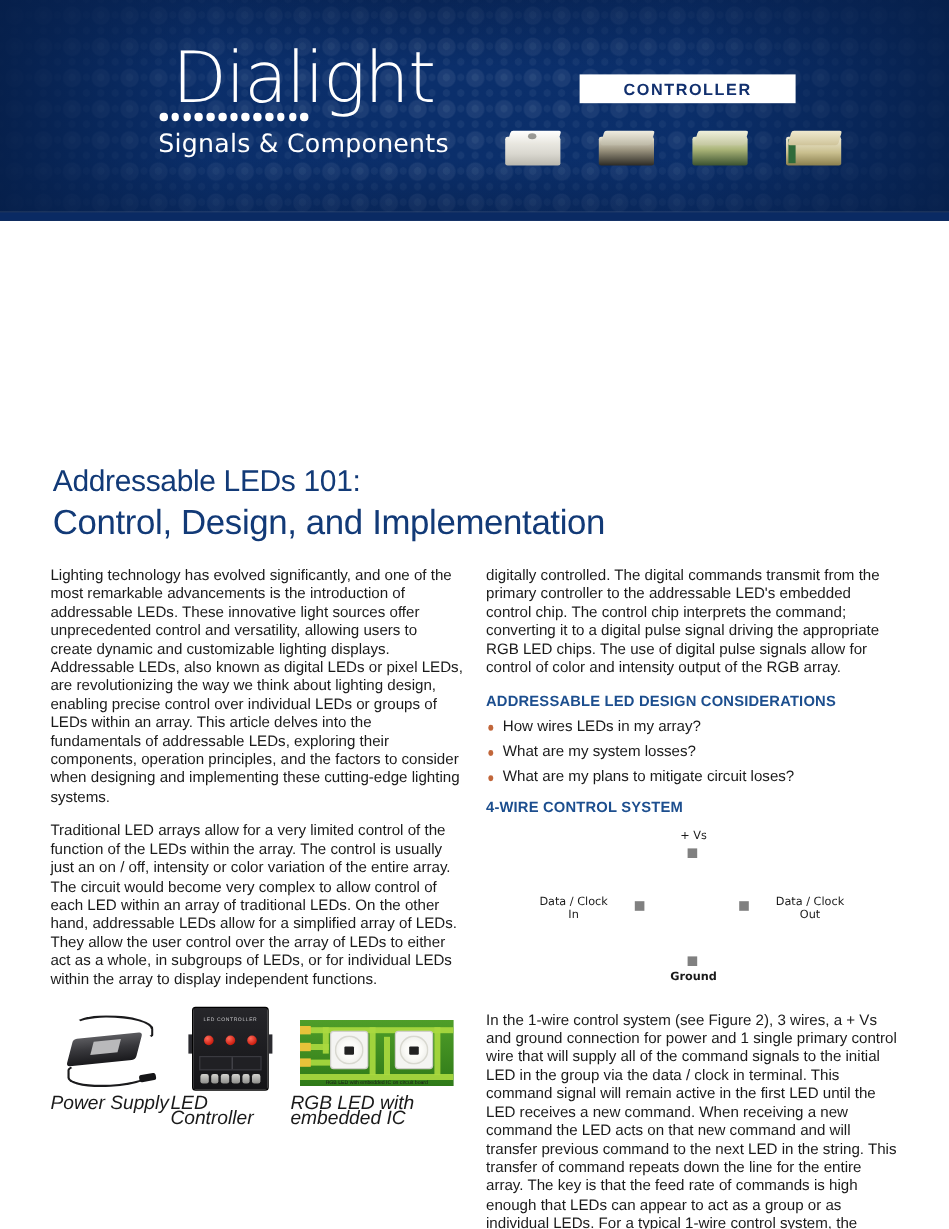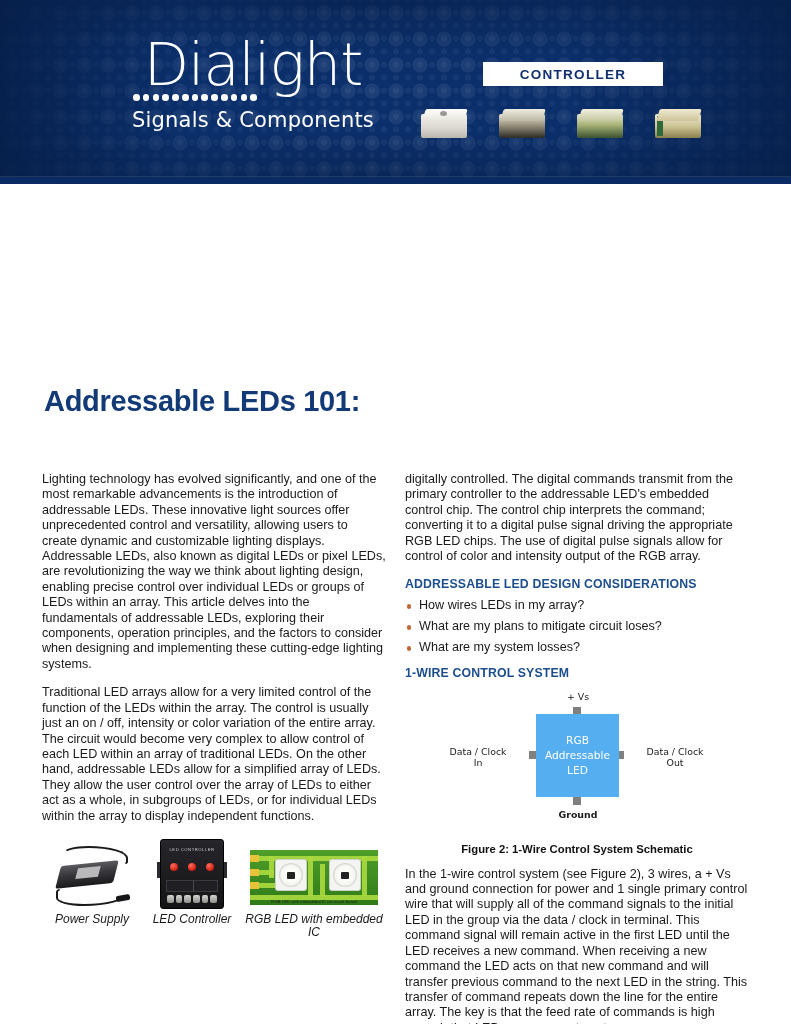--- a/index.html
+++ b/index.html
@@ -156,23 +156,23 @@
     padding: 0;
   }
 
   .doc-title {
     position: absolute;
     left: 44px;
     top: 200px;
     width: 700px;
   }
   .doc-title .line1 {
-    font-size: 29px;
+    font-size: 25px;
     line-height: 34px;
-    font-weight: bold;
+    font-weight: normal;
     color: #123a77;
     letter-spacing: -0.3px;
   }
   .doc-title .line2 {
     font-size: 29px;
     line-height: 36px;
     font-weight: normal;
     color: #123a77;
     letter-spacing: -0.3px;
   }
@@ -402,25 +402,24 @@
     color: #1a1a1a;
     background: rgba(255,255,255,0.0);
     font-family: "Liberation Sans", sans-serif;
   }
 
   .fig1-labels {
     display: flex;
     margin-top: 4px;
   }
   .fig1-labels .lbl {
-    font-size: 12px;
+    font-size: 16px;
     line-height: 13px;
     font-style: italic;
     color: #1a1a1a;
-    text-align: center;
   }
   .fig1-labels .lbl.psu  { width: 100px; }
   .fig1-labels .lbl.ctrl { width: 100px; }
   .fig1-labels .lbl.rgb  { width: 144px; }
 
   .fig-caption {
     margin-top: 9px;
     text-align: center;
     font-size: 11.3px;
     font-weight: bold;
@@ -525,20 +524,21 @@
     </div>
   </div>
 
   <div class="banner-bottom-strip"></div>
 </div>
 
 <div class="page">
 
   <div class="doc-title">
     <div class="line1">Addressable LEDs 101:</div>
+    <div class="line2">Control, Design, and Implementation</div>
   </div>
 
   <div class="columns">
 
     <div class="col col-left">
 
       <p class="body">Lighting technology has evolved significantly, and one of the most remarkable advancements is the introduction of addressable LEDs. These innovative light sources offer unprecedented control and versatility, allowing users to create dynamic and customizable lighting displays. Addressable LEDs, also known as digital LEDs or pixel LEDs, are revolutionizing the way we think about lighting design, enabling precise control over individual LEDs or groups of LEDs within an array. This article delves into the fundamentals of addressable LEDs, exploring their components, operation principles, and the factors to consider when designing and implementing these cutting-edge lighting systems.</p>
       <p class="body">Traditional LED arrays allow for a very limited control of the function of the LEDs within the array. The control is usually just an on / off, intensity or color variation of the entire array. The circuit would become very complex to allow control of each LED within an array of traditional LEDs. On the other hand, addressable LEDs allow for a simplified array of LEDs. They allow the user control over the array of LEDs to either act as a whole, in subgroups of LEDs, or for individual LEDs within the array to display independent functions.</p>
 
       <div class="figure1">
@@ -607,52 +607,46 @@
     </div>
 
     <div class="col col-right">
 
       <p class="body">digitally controlled. The digital commands transmit from the primary controller to the addressable LED's embedded control chip. The control chip interprets the command; converting it to a digital pulse signal driving the appropriate RGB LED chips. The use of digital pulse signals allow for control of color and intensity output of the RGB array.</p>
 
       <h2 class="section">ADDRESSABLE LED DESIGN CONSIDERATIONS</h2>
 
       <ul class="qlist">
         <li>How wires LEDs in my array?</li>
+        <li>What are my system losses?</li>
         <li>What are my plans to mitigate circuit loses?</li>
-        <li>What are my system losses?</li>
       </ul>
 
-      <h2 class="section">1-WIRE CONTROL SYSTEM</h2>
+      <h2 class="section">4-WIRE CONTROL SYSTEM</h2>
 
       <div class="figure2">
         <div class="f2-lbl vs">+ Vs</div>
 
         <div class="f2-lbl din">
           <div>Data / Clock</div>
           <div>In</div>
         </div>
 
         <div class="f2-lbl dout">
           <div>Data / Clock</div>
           <div>Out</div>
         </div>
 
         <div class="f2-pin top"></div>
         <div class="f2-pin left"></div>
         <div class="f2-pin right"></div>
         <div class="f2-pin bottom"></div>
 
-        <div class="f2-box">
-          <span>RGB</span>
-          <span>Addressable</span>
-          <span>LED</span>
-        </div>
 
         <div class="f2-lbl ground">Ground</div>
       </div>
 
-      <div class="fig-caption" style="margin-top:0;margin-bottom:12px;">Figure 2: 1-Wire Control System Schematic</div>
 
       <p class="body">In the 1-wire control system (see Figure 2), 3 wires, a + Vs and ground connection for power and 1 single primary control wire that will supply all of the command signals to the initial LED in the group via the data / clock in terminal. This command signal will remain active in the first LED until the LED receives a new command. When receiving a new command the LED acts on that new command and will transfer previous command to the next LED in the string. This transfer of command repeats down the line for the entire array. The key is that the feed rate of commands is high enough that LEDs can appear to act as a group or as individual LEDs. For a typical 1-wire control system, the transfer time of commands from one LED to the next is typically 30 µsec. The human eye generally cannot perceive this time so the command appears almost instantaneous in small quantity LED strings. It is not until about 30 msec</p>
     </div>
 
   </div>
 </div>
 
 </body></html>

